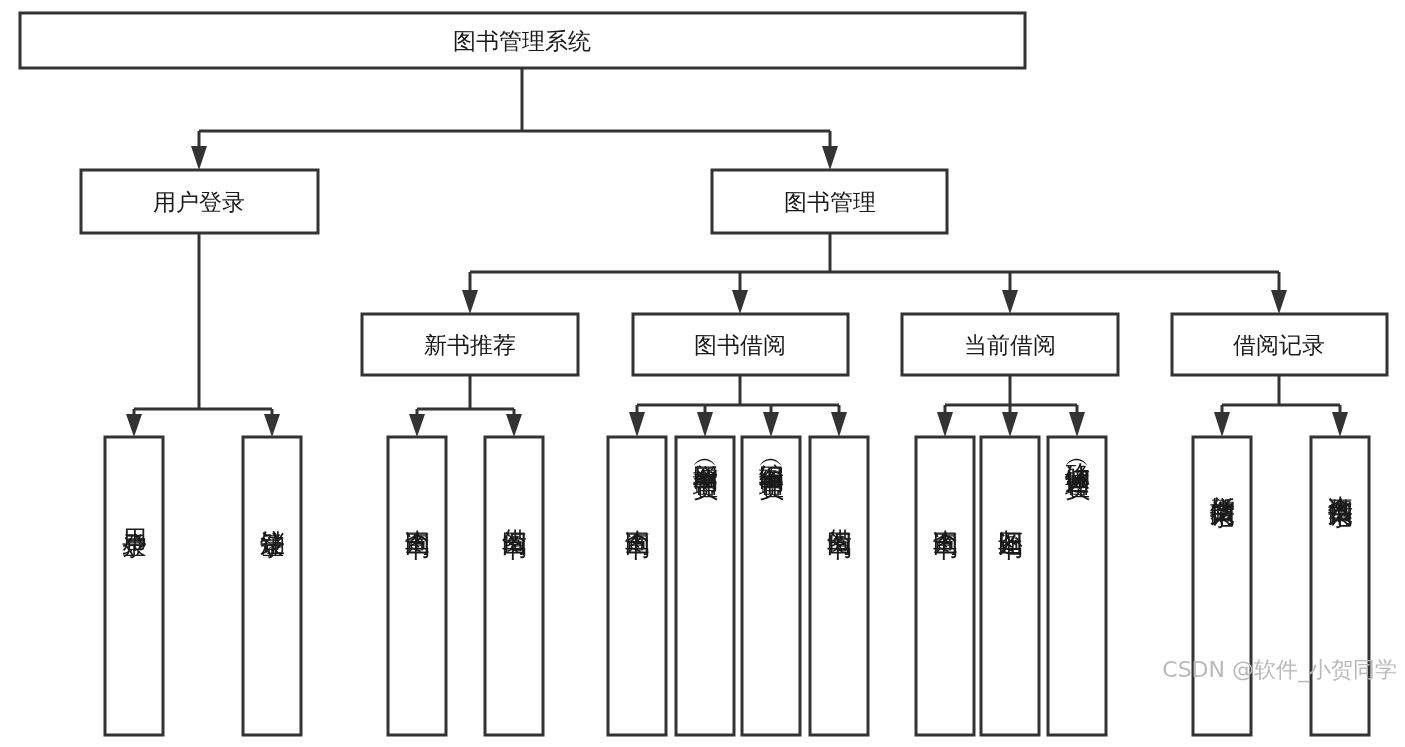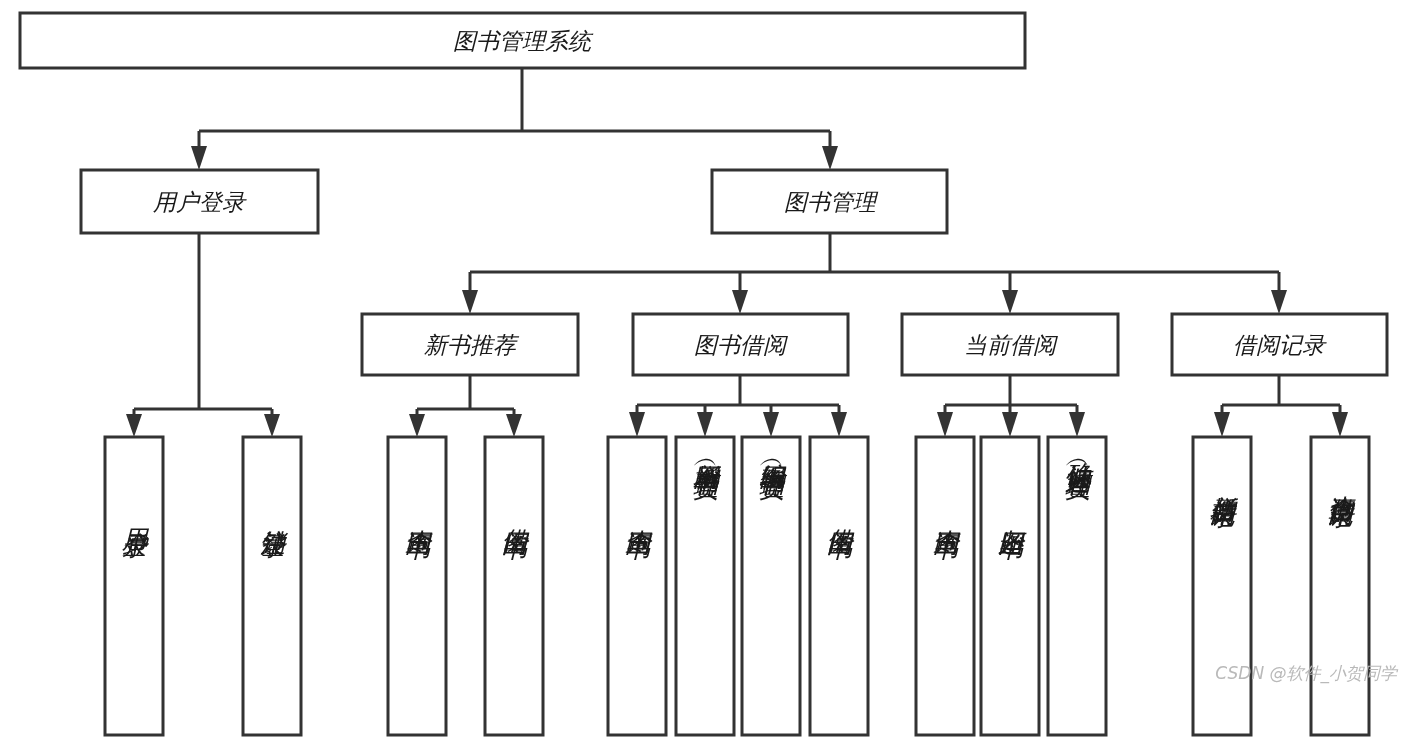--- a/index.html
+++ b/index.html
@@ -11,21 +11,20 @@
     width: 1405px;
     height: 747px;
     font-family: "DejaVu Sans", "Liberation Sans", sans-serif;
     overflow: hidden;
   }
   #diagram-root {
     position: relative;
     width: 1405px;
     height: 689px;
     background: #ffffff;
-    font-style: italic;
   }
   svg#tree-svg {
     position: absolute;
     left: 0;
     top: 0;
     width: 1405px;
     height: 747px;
     display: block;
   }
   .node-rect {
@@ -65,21 +64,21 @@
     line-height: 1.04;
     letter-spacing: 2px;
     color: #1a1a1a;
     white-space: nowrap;
   }
   .watermark {
     position: absolute;
     right: 8px;
     bottom: 4px;
     font-family: "DejaVu Sans", "Liberation Sans", sans-serif;
-    font-size: 17px;
+    font-size: 22px;
     color: #b9b9b9;
     white-space: nowrap;
     user-select: none;
   }
 </style>
 </head>
 <body>
 
 <div id="diagram-root">
 

